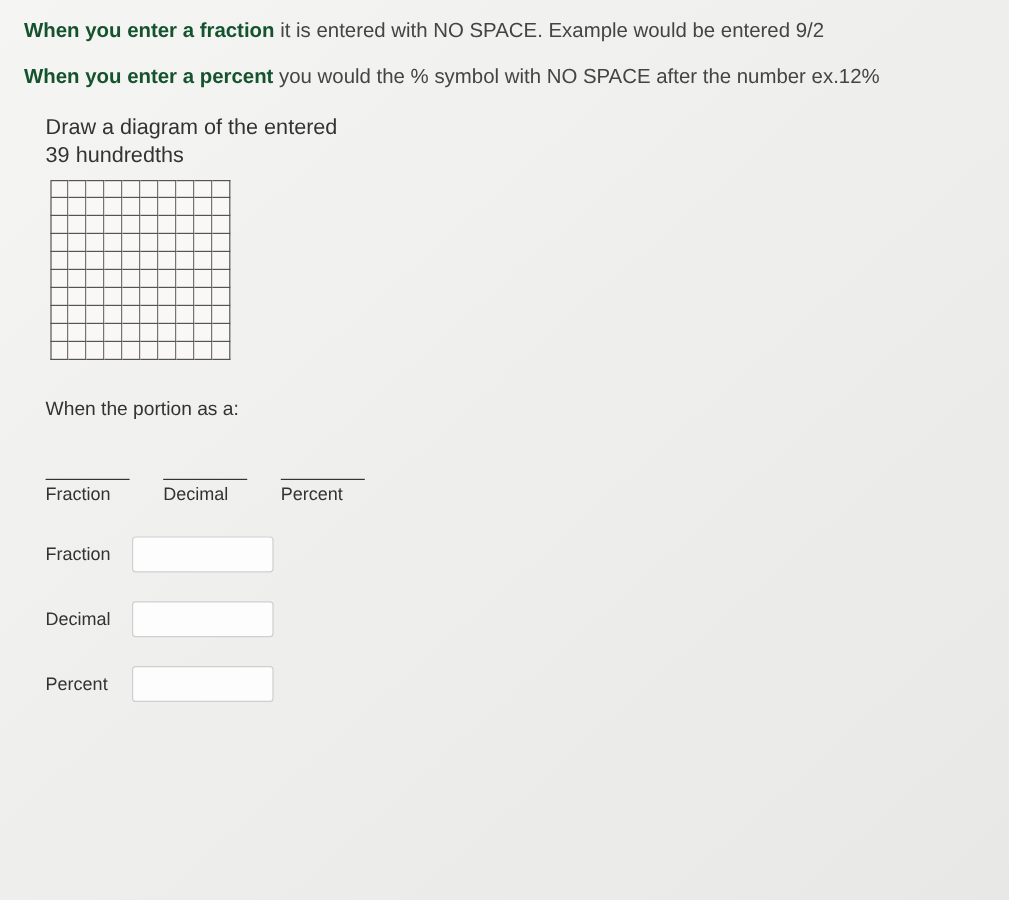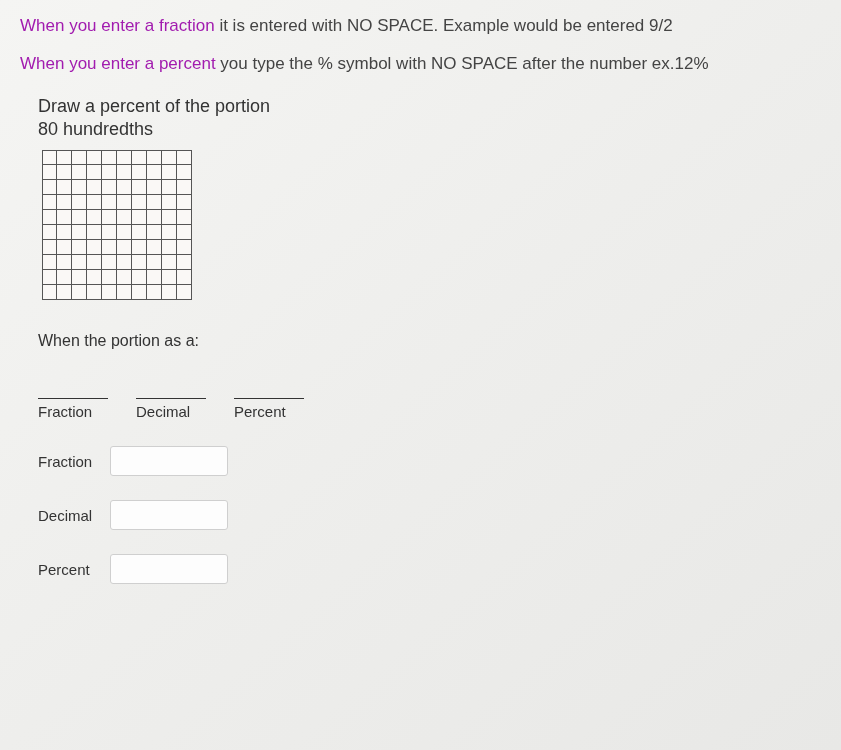--- a/index.html
+++ b/index.html
@@ -12,22 +12,22 @@
       height: 750px;
       box-sizing: border-box;
     }
     .instructions {
       font-size: 17px;
       color: #444;
       margin-bottom: 6px;
       line-height: 1.3;
     }
     .instructions .bold {
-      font-weight: 400;
-      color: #a21caf;
+      font-weight: 700;
+      color: #14532d;
       text-align: center;
     }
     .instructions-gap {
       height: 10px;
     }
     .question-block {
       padding-left: 18px;
       margin-top: 20px;
     }
     .prompt {
@@ -108,27 +108,27 @@
     }
   </style>
 </head>
 <body>
 
 <div class="instructions">
   <span class="bold">When you enter a fraction</span><span> it is entered with NO SPACE. Example  would be entered 9/2</span>
 </div>
 <div class="instructions-gap"></div>
 <div class="instructions">
-  <span class="bold">When you enter a percent</span><span> you type the % symbol with NO SPACE after the number ex.12%</span>
+  <span class="bold">When you enter a percent</span><span> you would the % symbol with NO SPACE after the number ex.12%</span>
 </div>
 
 <div class="question-block">
   <div class="prompt">
-    <div>Draw a percent of the portion</div>
-    <div>80 hundredths</div>
+    <div>Draw a diagram of the entered</div>
+    <div>39 hundredths</div>
   </div>
 
   <div class="grid-wrap">
     <div class="hundred-grid" id="hundred-grid"><div class="gr-row">
           <div class="gr-cell"></div>
           <div class="gr-cell"></div>
           <div class="gr-cell"></div>
           <div class="gr-cell"></div>
           <div class="gr-cell"></div>
           <div class="gr-cell"></div>

